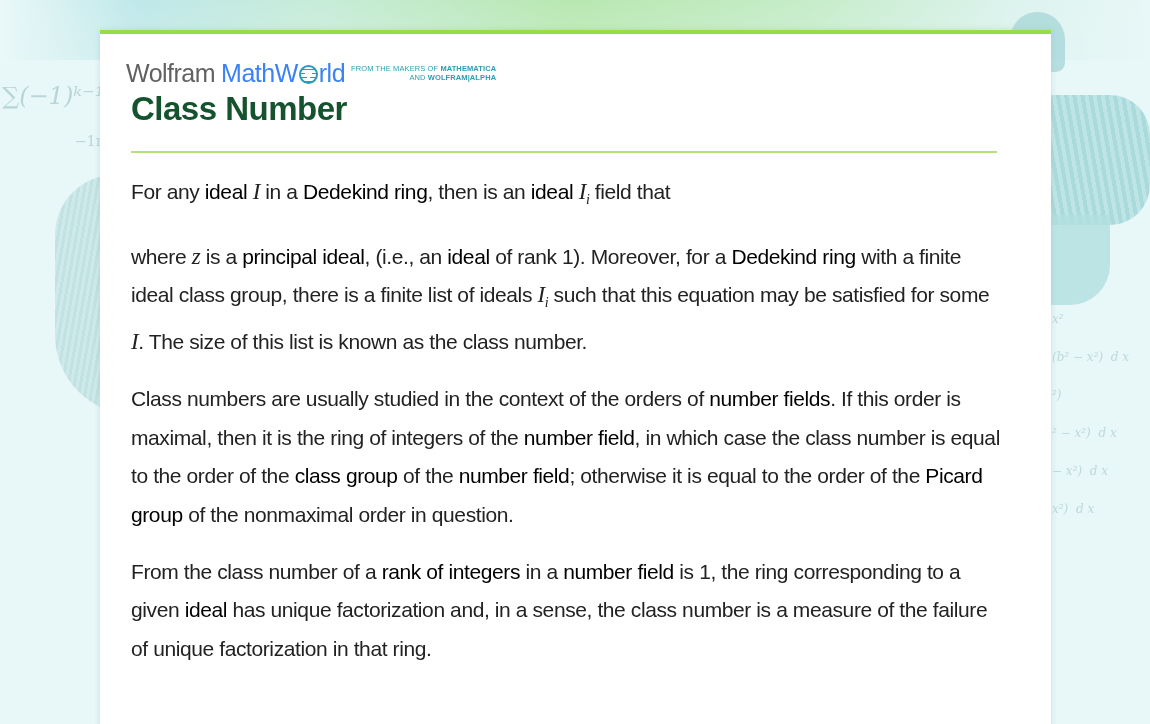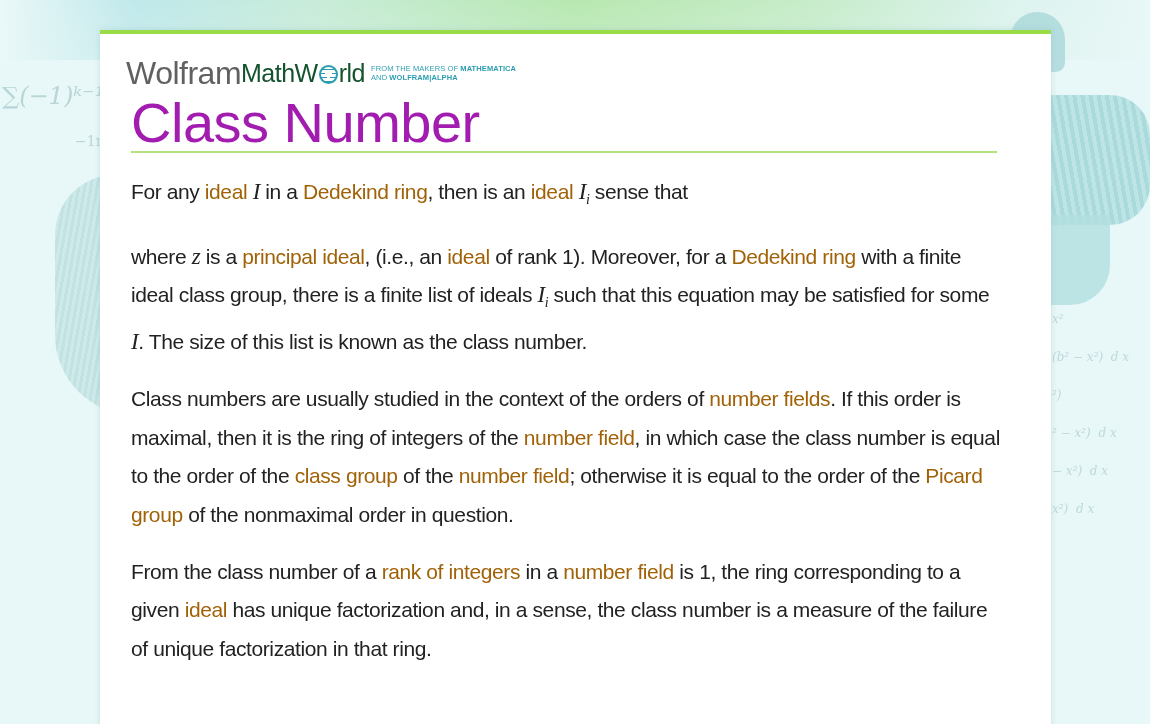--- a/index.html
+++ b/index.html
@@ -58,53 +58,53 @@
       position: absolute; left: 100px; top: 30px; width: 951px; height: 720px;
       background: #ffffff;
       border-top: 4px solid #99dc47;
       box-shadow: 0 0 6px rgba(150,190,190,0.4);
     }
     .logo {
       position: absolute; left: 26px; top: 24px; height: 30px;
       display: flex; align-items: center; white-space: nowrap;
     }
     .logo-wolfram {
-      font-size: 32px; color: #616161; letter-spacing: -0.5px;
+      font-size: 25px; color: #616161; letter-spacing: -0.5px;
     }
     .logo-mathworld {
-      font-size: 25px; color: #14532d; letter-spacing: -0.5px;
+      font-size: 25px; color: #3b82f6; margin-left: 6px; letter-spacing: -0.5px;
       display: flex; align-items: center;
     }
     .globe {
       display: inline-block; width: 19px; height: 19px; border-radius: 50%;
       border: 2px solid #2c9db1; position: relative; margin: 0 1px; top: 1px;
       background: radial-gradient(circle at 50% 50%, #ffffff 0, #ffffff 30%, transparent 31%),
                   repeating-linear-gradient(0deg, #2c9db1 0px, #2c9db1 1px, transparent 1px, transparent 4px);
     }
     .logo-tag {
       margin-left: 6px; font-size: 7.5px; color: #2c9db1; line-height: 9px;
-      text-transform: uppercase; letter-spacing: 0.1px;
+      text-transform: uppercase; letter-spacing: 0.1px; text-align: right;
     }
     .logo-tag b { font-weight: bold; }
     .page-title {
       position: absolute; left: 31px; top: 56px;
-      font-size: 56px; color: #a21caf; letter-spacing: -0.5px;
-      font-weight: normal;
+      font-size: 33px; color: #14532d; letter-spacing: -0.5px;
+      font-weight: bold;
     }
     .title-rule {
       position: absolute; left: 31px; top: 117px; width: 866px; height: 2px;
       background: #b5e07c;
     }
     .content {
       position: absolute; left: 31px; top: 139px; width: 870px;
       font-size: 21px; color: #222222; line-height: 38.7px;
       letter-spacing: -0.4px;
     }
     .content p { margin-bottom: 18px; }
-    a.lnk { color: #a16207; text-decoration: none; }
+    a.lnk { color: #000000; text-decoration: none; }
     .m { font-family: "Liberation Serif", "DejaVu Serif", serif; font-style: italic; font-size: 23px; }
     .sub { font-size: 14px; vertical-align: -5px; font-family: "Liberation Serif", serif; font-style: italic; }
     .equation {
       position: relative; height: 56px; margin-top: -2px; margin-bottom: 12px;
     }
     .eq-body {
       position: absolute; left: 77px; top: 0px;
       font-family: "Liberation Serif", "DejaVu Serif", serif; font-size: 24px; color: #222;
     }
     .eq-body .it { font-style: italic; }
@@ -142,21 +142,21 @@
     <span class="logo-tag">
       <span>From the makers of </span><b>Mathematica</b><br>
       <span>and </span><b>Wolfram|Alpha</b>
     </span>
   </div>
 
   <h1 class="page-title">Class Number</h1>
   <div class="title-rule"></div>
 
   <div class="content">
-    <p><span>For any </span><a class="lnk">ideal</a> <span class="m">I</span><span> in a </span><a class="lnk">Dedekind ring</a><span>, then is an </span><a class="lnk">ideal</a> <span class="m">I</span><span class="sub">i</span><span> sense that</span></p>
+    <p><span>For any </span><a class="lnk">ideal</a> <span class="m">I</span><span> in a </span><a class="lnk">Dedekind ring</a><span>, then is an </span><a class="lnk">ideal</a> <span class="m">I</span><span class="sub">i</span><span> field that</span></p>
 
 
     <p><span>where </span><span class="m">z</span><span> is a </span><a class="lnk">principal ideal</a><span>, (i.e., an </span><a class="lnk">ideal</a><span> of rank 1). Moreover, for a </span><a class="lnk">Dedekind ring</a><span> with a finite ideal class group, there is a finite list of ideals </span><span class="m">I</span><span class="sub">i</span><span> such that this equation may be satisfied for some </span><span class="m">I</span><span>. The size of this list is known as the class number.</span></p>
 
     <p><span>Class numbers are usually studied in the context of the orders of </span><a class="lnk">number fields</a><span>. If this order is maximal, then it is the ring of integers of the </span><a class="lnk">number field</a><span>, in which case the class number is equal to the order of the </span><a class="lnk">class group</a><span> of the </span><a class="lnk">number field</a><span>; otherwise it is equal to the order of the </span><a class="lnk">Picard group</a><span> of the nonmaximal order in question.</span></p>
 
     <p><span>From the class number of a </span><a class="lnk">rank of integers</a><span> in a </span><a class="lnk">number field</a><span> is 1, the ring corresponding to a given </span><a class="lnk">ideal</a><span> has unique factorization and, in a sense, the class number is a measure of the failure of unique factorization in that ring.</span></p>
   </div>
 </div>
 

